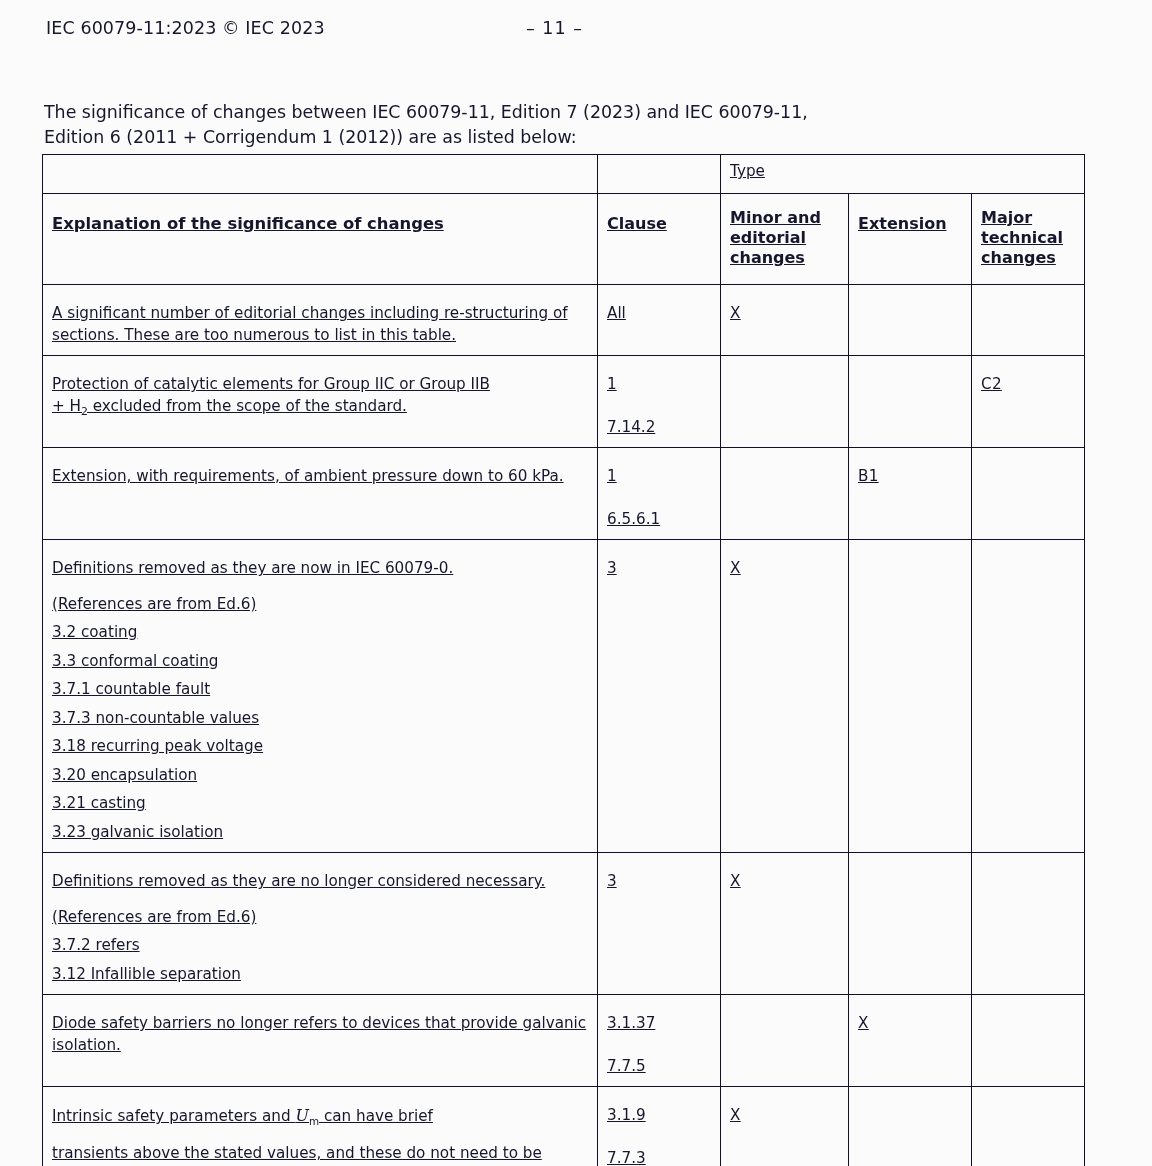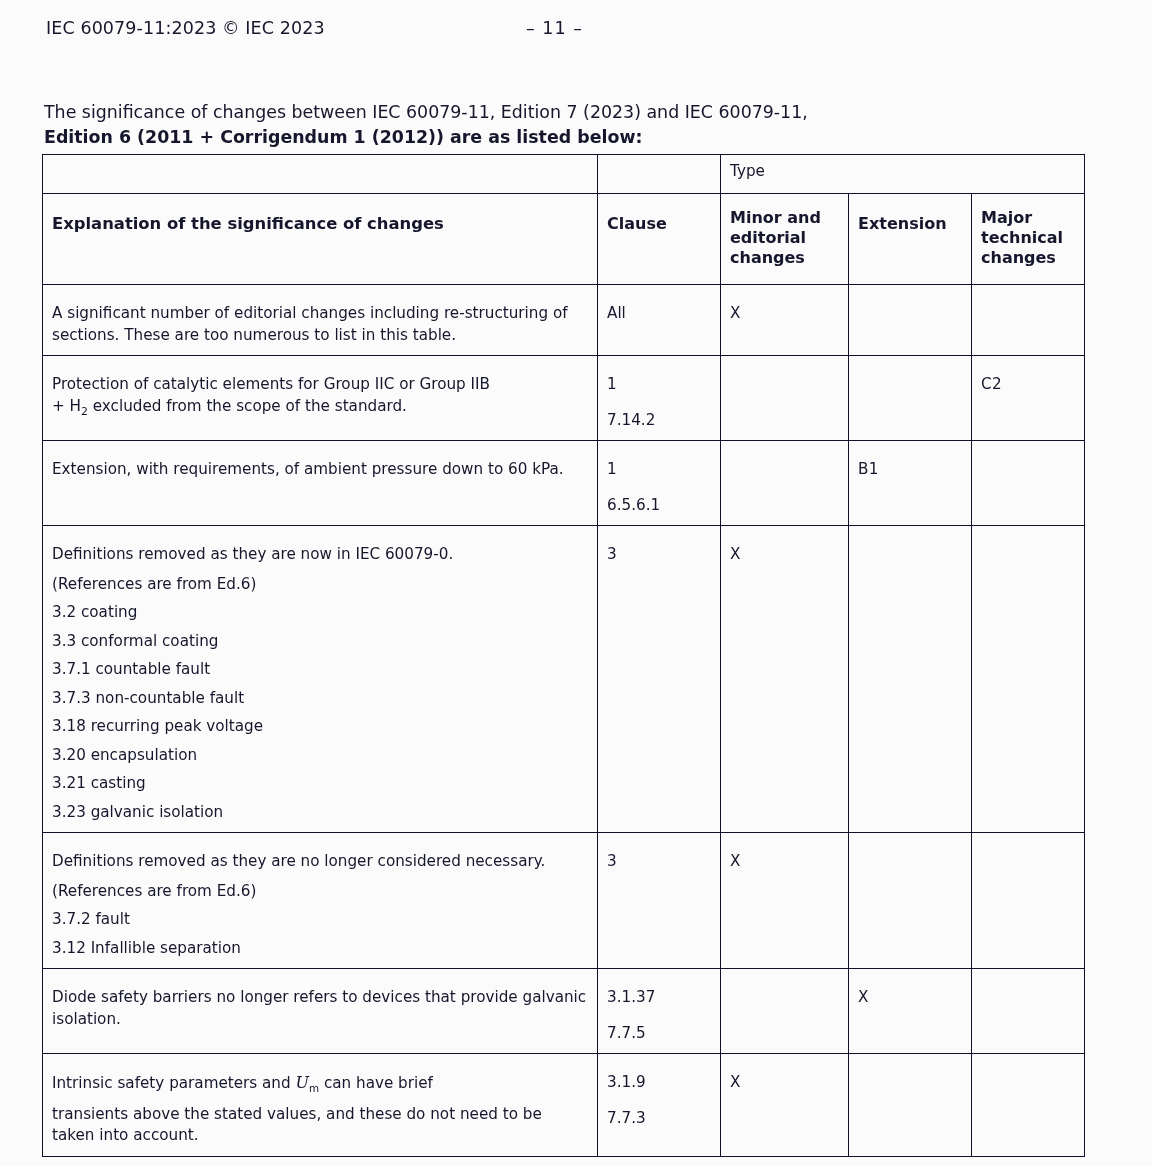--- a/index.html
+++ b/index.html
@@ -52,21 +52,21 @@
     position: absolute;
     top: 84px;
     left: 44px;
     width: 1042px;
     font-size: 17.4px;
     line-height: 25px;
     text-align: justify;
     text-justify: inter-word;
     margin-top: 16px;
   }
-  .intro .line2 { text-align: left; font-weight: bold; }
+  .intro .line2 { text-align: left; }
 
   
   .tbl-wrap {
     position: absolute;
     top: 154px;
     left: 42px;
     width: 1042px;
   }
   table.changes {
     border-collapse: collapse;
@@ -75,20 +75,21 @@
     border: 1.6px solid #10102a;
   }
   table.changes td, table.changes th {
     border: 1.4px solid #10102a;
     vertical-align: top;
     padding: 18px 9px 9px 9px;
     font-size: 15.2px;
     line-height: 21.5px;
     font-weight: normal;
     text-align: left;
+    text-decoration: underline;
   }
   
   col.c-desc   { width: 555px; }
   col.c-clause { width: 123px; }
   col.c-minor  { width: 128px; }
   col.c-ext    { width: 123px; }
   col.c-major  { width: 113px; }
 
   
   tr.band td {
@@ -121,25 +122,25 @@
   tr.colhead td.ext-head,
   tr.colhead td.clause-head { padding-top: 20px; }
 
   
   td.desc { font-size: 15.4px; line-height: 21.5px; }
   td.clause, td.mark {
     text-align: center;
     font-size: 15.4px;
     line-height: 21.5px;
   }
-  td.clause .c2 { display: block; margin-top: 14px; }
+  td.clause .c2 { display: block; margin-top: 21px; }
   td.mark { letter-spacing: 0.3px; }
 
   .desc p { margin: 0; }
-  .desc p.gap { margin-top: 8px; }
+  .desc p.gap { margin-top: 14px; }
   .desc .deflist { margin: 0; }
   .desc .deflist .item { margin-top: 7px; }
 
   sub { font-size: 0.72em; vertical-align: baseline; position: relative; top: 4px; }
   .sym {
     font-family: "DejaVu Serif", serif;
     font-style: italic;
     font-size: 16px;
     margin-top: 44px;
   }
@@ -233,39 +234,39 @@
 
 
         <tr>
           <td class="desc">
             <p>Definitions removed as they are now in IEC 60079-0.</p>
             <p class="gap">(References are from Ed.6)</p>
             <div class="deflist">
               <div class="item">3.2 coating</div>
               <div class="item">3.3 conformal coating</div>
               <div class="item">3.7.1 countable fault</div>
-              <div class="item">3.7.3 non-countable fault</div>
+              <div class="item">3.7.3 non-countable values</div>
               <div class="item">3.18 recurring peak voltage</div>
               <div class="item">3.20 encapsulation</div>
               <div class="item">3.21 casting</div>
               <div class="item">3.23 galvanic isolation</div>
             </div>
           </td>
           <td class="clause">3</td>
           <td class="mark">X</td>
           <td class="mark"></td>
           <td class="mark"></td>
         </tr>
 
         <tr>
           <td class="desc">
             <p>Definitions removed as they are no longer considered necessary.</p>
             <p class="gap">(References are from Ed.6)</p>
             <div class="deflist">
-              <div class="item">3.7.2 fault</div>
+              <div class="item">3.7.2 refers</div>
               <div class="item">3.12 Infallible separation</div>
             </div>
           </td>
           <td class="clause">3</td>
           <td class="mark">X</td>
           <td class="mark"></td>
           <td class="mark"></td>
         </tr>
 
         <tr>

